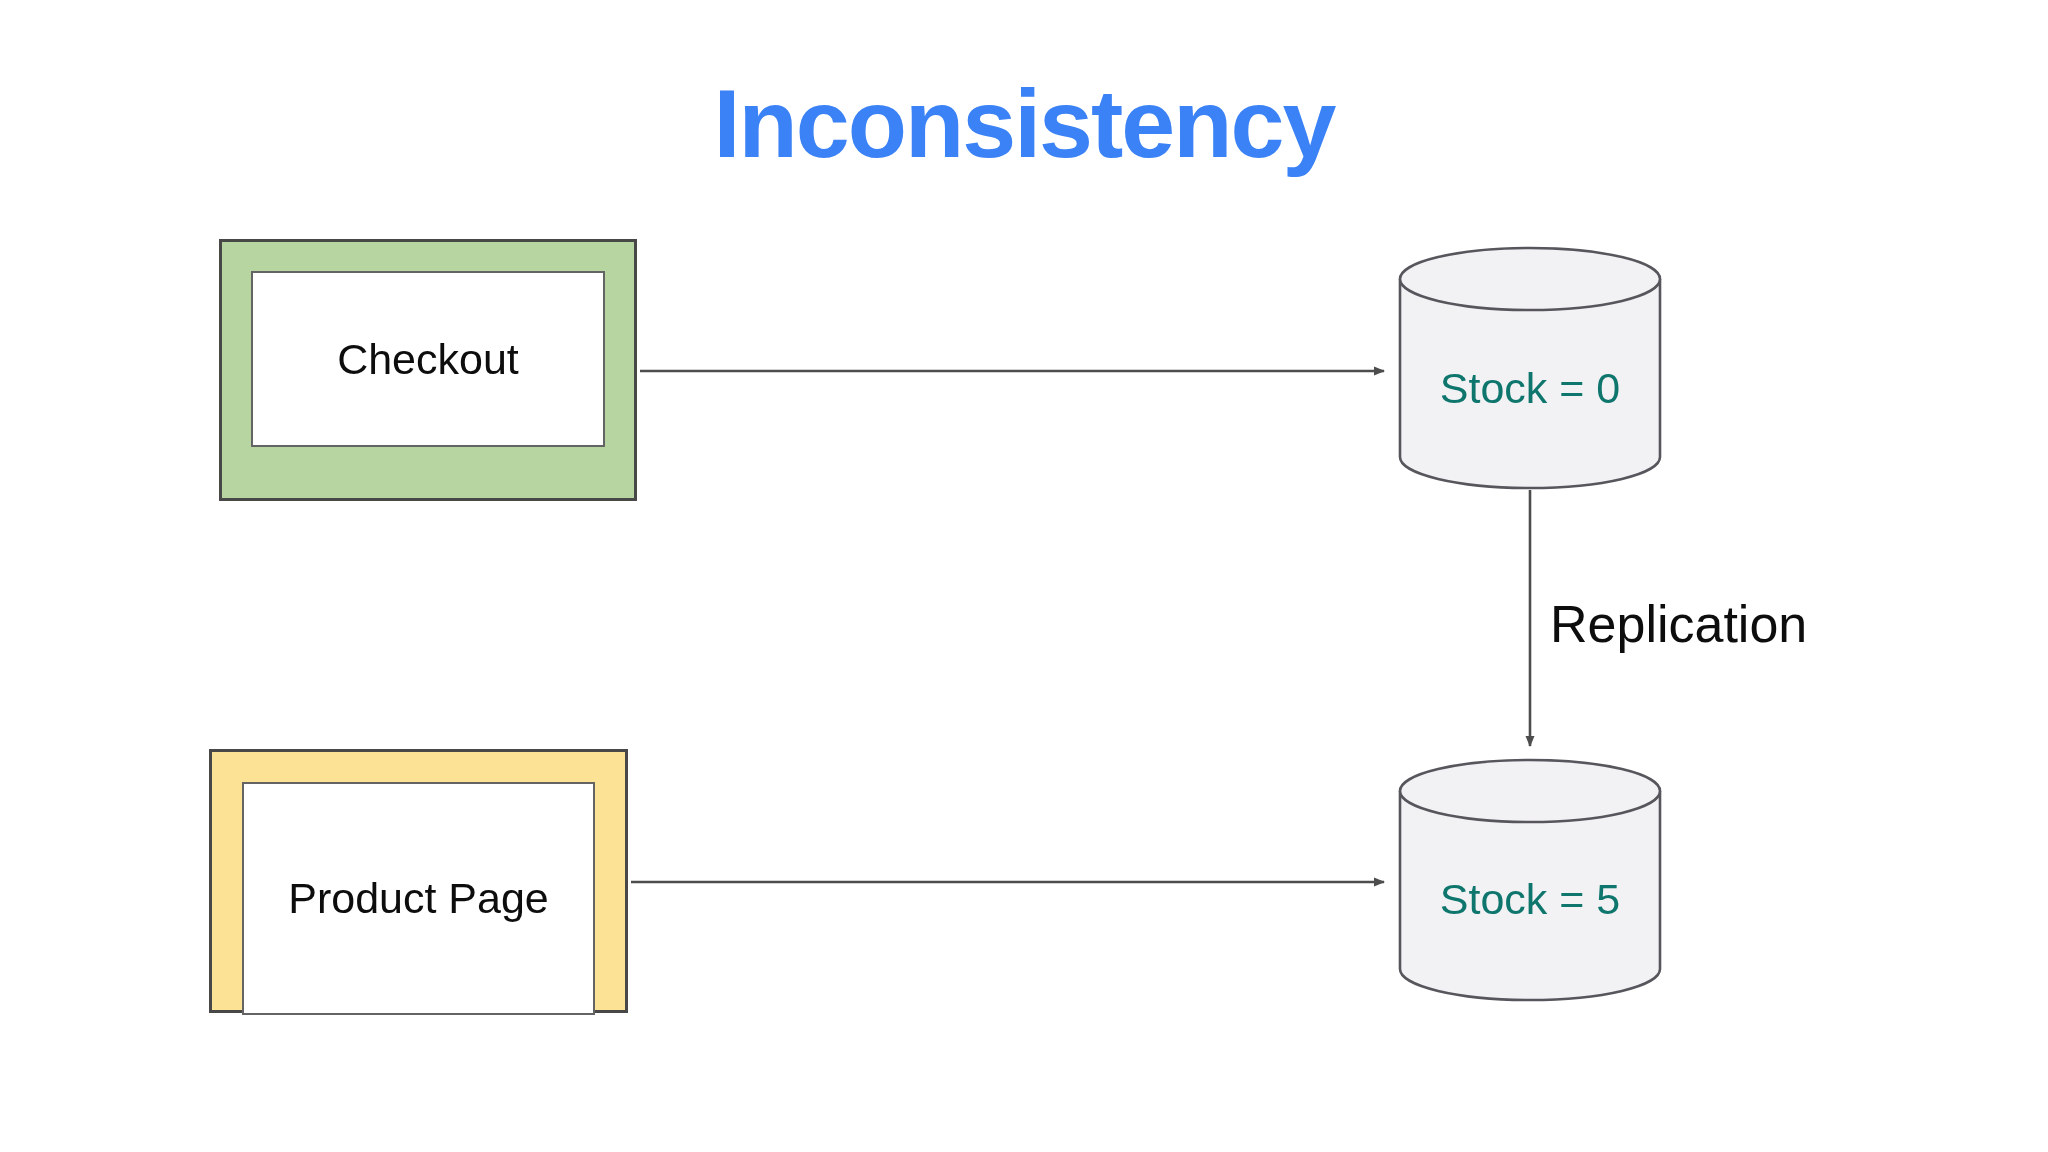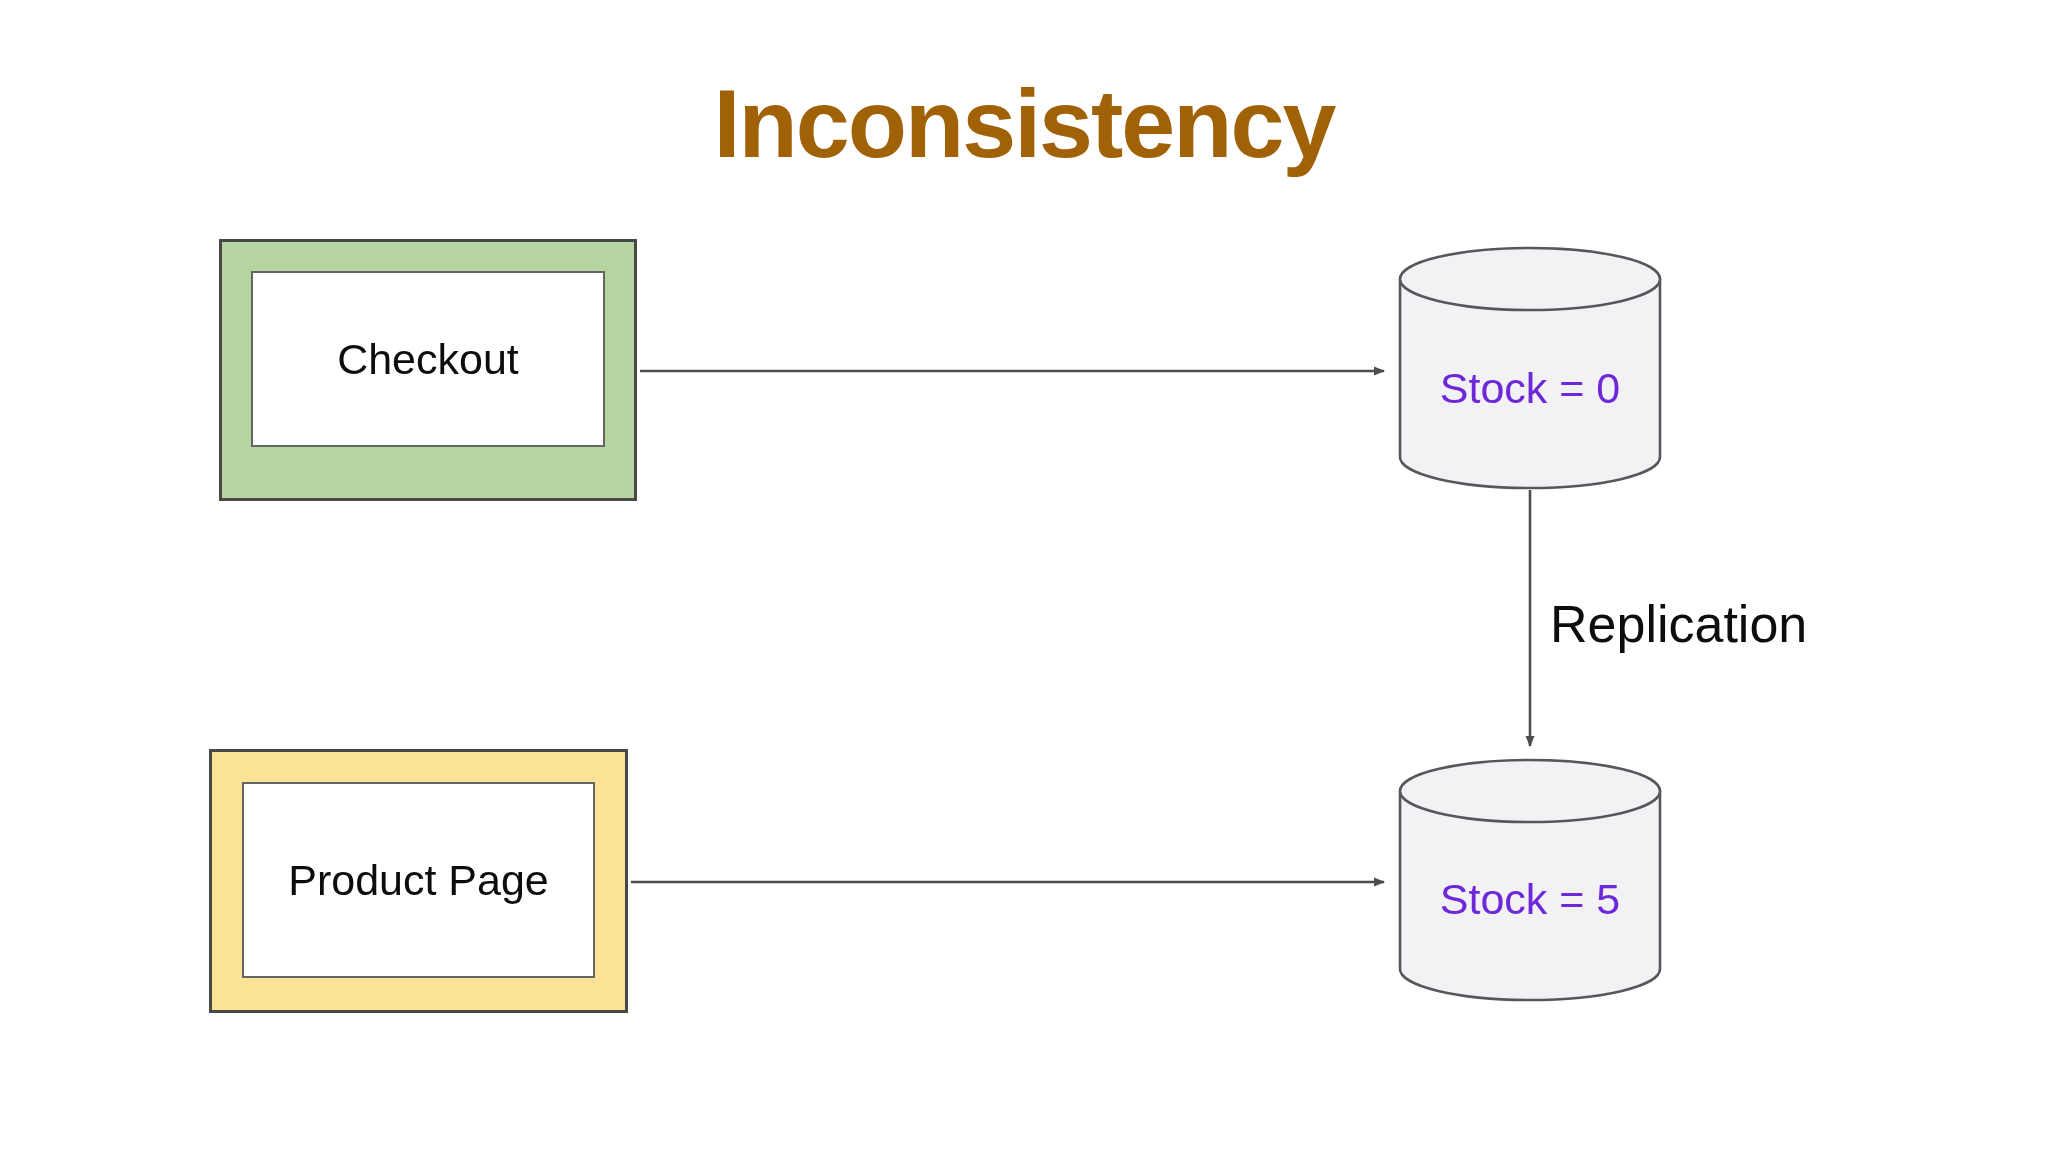--- a/index.html
+++ b/index.html
@@ -62,40 +62,40 @@
     width: 354px; height: 176px;
   }
 
   .node-product {
     left: 209px; top: 749px;
     width: 419px; height: 264px;
     background: #fce294;
   }
   .node-product .node-inner {
     left: 30px; top: 30px;
-    width: 353px; height: 196px;
+    width: 353px; height: 233px;
   }
 
   
   .cylinder {
     position: absolute;
     width: 264px;
     height: 244px;
   }
   .cylinder svg {
     position: absolute;
     left: 0; top: 0;
   }
   .cylinder .cyl-label {
     position: absolute;
     left: 0;
     width: 100%;
     text-align: center;
     font-size: 43px;
-    color: #6d28d9;
+    color: #0f766e;
     white-space: nowrap;
   }
   .cyl-stock0 { left: 1398px; top: 246px; }
   .cyl-stock0 .cyl-label { top: 118px; }
   .cyl-stock1 { left: 1398px; top: 758px; }
   .cyl-stock1 .cyl-label { top: 117px; }
 
   
   .edges {
     position: absolute;
@@ -111,21 +111,21 @@
     font-size: 52px;
     color: #0d0d0d;
     white-space: nowrap;
   }
 </style>
 </head>
 <body>
 
 <div class="canvas">
 
-  <div class="title" style="color: #a16207;">Inconsistency</div>
+  <div class="title" style="color: #3b82f6;">Inconsistency</div>
 
   <div class="node node-checkout" style="background: rgb(183, 213, 161);">
     <div class="node-inner">
       <span class="node-label">Checkout</span>
     </div>
   </div>
 
   <div class="node node-product" style="background: rgb(252, 226, 148);">
     <div class="node-inner">
       <span class="node-label">Product Page</span>

